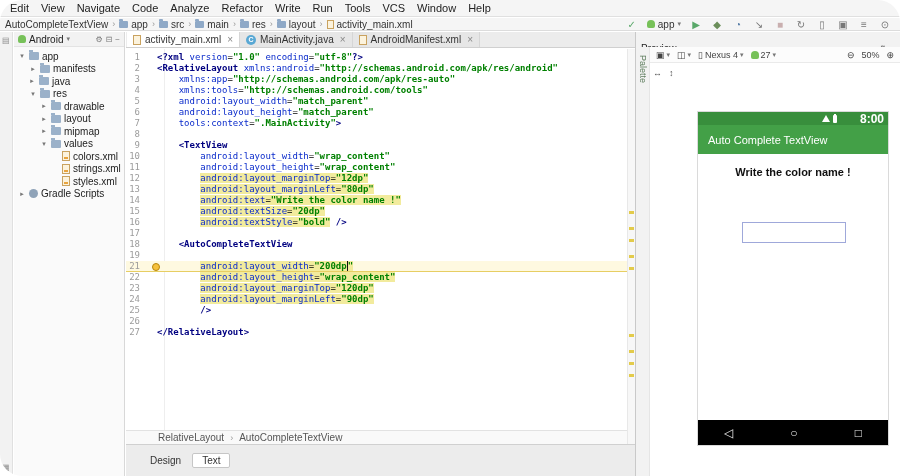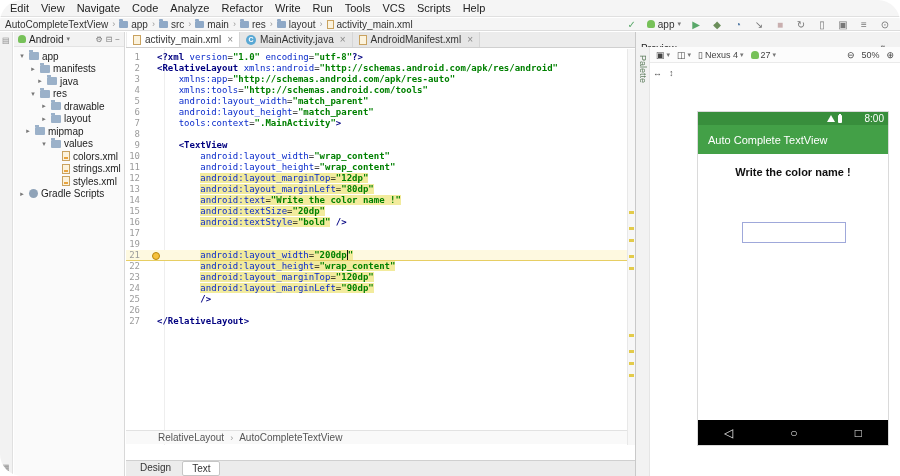--- a/index.html
+++ b/index.html
@@ -76,22 +76,22 @@
   .bulb { position:absolute; left:26px; top:2px; width:8px; height:8px; border-radius:50%;
           background:#F6C13C; border:1px solid #B8860B; }
 
   .editor-scrollbar { position:absolute; top:17px; right:0; width:8px; bottom:31px; background:#F7F7F7;
                       border-left:1px solid #E8E8E8; }
   .sb-mark { position:absolute; left:1px; right:1px; height:3px; background:#E3CB4B; }
 
   .editor-breadcrumb { position:absolute; left:0; right:8px; bottom:32px; height:14px; background:#F9F9F9;
                        border-top:1px solid #E2E2E2; display:flex; align-items:center; font-size:10px;
                        color:#555; padding-left:32px; gap:4px; }
-  .view-tabs { position:absolute; left:0; right:0; bottom:0; height:16px; background:#ECECEC;
-               border-top:1px solid #D0D0D0; display:flex; padding-left:5px; gap:2px; }
+  .view-tabs { position:absolute; left:0; right:0; bottom:0; height:32px; background:#ECECEC;
+               border-top:1px solid #D0D0D0; display:flex; align-items:center; padding-left:15px; gap:2px; }
   .vtab { font-size:10px; padding:1px 9px; color:#333; }
   .vtab.active { background:#FFFFFF; border:1px solid #C6C6C6; border-radius:2px; }
 
   
   .preview-pane { position:absolute; left:635px; top:32px; right:0; bottom:0; background:#FFFFFF;
                   border-left:1px solid #C9C9C9; }
   .preview-header { height:15px; background:#F2F2F2; border-bottom:1px solid #DEDEDE; display:flex;
                     align-items:center; font-size:10px; padding:16px 5px; color:#222; }
   .ph-right { margin-left:auto; display:flex; gap:4px; font-size:8px; color:#777; }
   .palette-strip { position:absolute; left:0; top:15px; bottom:0; width:14px; background:#F2F2F2;
@@ -105,21 +105,21 @@
   .canvas { position:absolute; left:14px; right:0; top:31px; bottom:0; background:#FFFFFF; }
   .size-actions { position:absolute; left:3px; top:5px; display:flex; gap:7px; font-size:9px; color:#555; }
 
   .device { position:absolute; left:48px; top:49px; width:190px; height:333px;
             box-shadow:0 0 0 1px #DADADA; background:#fff; }
   .statusbar { height:13px; display:flex; align-items:center; justify-content:flex-end; gap:3px; padding-right:4px; }
   .wifi { width:0; height:0; border-left:4px solid transparent; border-right:4px solid transparent;
           border-bottom:7px solid #fff; display:inline-block; }
   .battery { width:4px; height:8px; background:#fff; border-radius:1px; display:inline-block; position:relative; }
   .battery::before { content:""; position:absolute; top:-1px; left:1px; width:2px; height:1px; background:#fff; }
-  .status-time { color:#fff; font-size:10px; font-weight:normal;margin-left:20px; }
+  .status-time { color:#fff; font-size:12px; font-weight:bold;margin-left:20px; }
   .appbar { height:29px; color:#fff; font-size:11px; display:flex; align-items:center; padding-left:10px; }
   .device-body { position:absolute; top:42px; bottom:25px; left:0; right:0; background:#fff; }
   .body-title { margin-top:12px; text-align:center; font-weight:bold; font-size:11px; color:#111; }
   .ac-input { position:absolute; left:44px; top:68px; width:104px; height:21px; border:1px solid #9FA8DA; background:#fff; }
   .navbar { position:absolute; left:0; right:0; bottom:0; height:25px; display:flex; align-items:center;
             justify-content:space-between; padding:0 26px; color:#E8E8E8; font-size:12px; }
 </style>
 </head>
 <body>
 
@@ -129,21 +129,21 @@
       <div class="menu-item">Edit</div>
       <div class="menu-item">View</div>
       <div class="menu-item">Navigate</div>
       <div class="menu-item">Code</div>
       <div class="menu-item">Analyze</div>
       <div class="menu-item">Refactor</div>
       <div class="menu-item">Write</div>
       <div class="menu-item">Run</div>
       <div class="menu-item">Tools</div>
       <div class="menu-item">VCS</div>
-      <div class="menu-item">Scripts</div>
+      <div class="menu-item">Window</div>
       <div class="menu-item">Help</div>
     </div>
 
   <div class="toolbar">
     <div class="breadcrumb">
         <span class="crumb">
           <span>AutoCompleteTextView</span>
         </span>
         <span class="crumb-sep">›</span>
         <span class="crumb">
@@ -216,41 +216,41 @@
         <div class="tree-row" style="padding-left: 4px;">
           <span class="arrow">▾</span>
           <span class="t-folder"></span>
           <span class="tree-label">app</span>
         </div>
         <div class="tree-row" style="padding-left: 15px;">
           <span class="arrow">▸</span>
           <span class="t-folder"></span>
           <span class="tree-label">manifests</span>
         </div>
-        <div class="tree-row" style="padding-left: 22px;">
+        <div class="tree-row" style="padding-left: 14px;">
           <span class="arrow">▸</span>
           <span class="t-folder"></span>
           <span class="tree-label">java</span>
         </div>
         <div class="tree-row" style="padding-left: 15px;">
           <span class="arrow">▾</span>
           <span class="t-folder"></span>
           <span class="tree-label">res</span>
         </div>
         <div class="tree-row" style="padding-left: 26px;">
           <span class="arrow">▸</span>
           <span class="t-folder"></span>
           <span class="tree-label">drawable</span>
         </div>
         <div class="tree-row" style="padding-left: 26px;">
           <span class="arrow">▸</span>
           <span class="t-folder"></span>
           <span class="tree-label">layout</span>
         </div>
-        <div class="tree-row" style="padding-left: 10px;">
+        <div class="tree-row" style="padding-left: 26px;">
           <span class="arrow">▸</span>
           <span class="t-folder"></span>
           <span class="tree-label">mipmap</span>
         </div>
         <div class="tree-row" style="padding-left: 26px;">
           <span class="arrow">▾</span>
           <span class="t-folder"></span>
           <span class="tree-label">values</span>
         </div>
         <div class="tree-row" style="padding-left: 37px;">
@@ -306,20 +306,21 @@
         <div class="cl"><span class="ln">8</span><span class="ct"></span></div>
         <div class="cl"><span class="ln">9</span><span class="ct"><span class="sg-p">    </span><span class="sg-d">&lt;TextView</span></span></div>
         <div class="cl"><span class="ln">10</span><span class="ct"><span class="sg-p">        </span><span class="sg-a">android:layout_width</span><span class="sg-p">=</span><span class="sg-v">"wrap_content"</span></span></div>
         <div class="cl"><span class="ln">11</span><span class="ct"><span class="sg-p">        </span><span class="sg-a">android:layout_height</span><span class="sg-p">=</span><span class="sg-v">"wrap_content"</span></span></div>
         <div class="cl"><span class="ln">12</span><span class="ct"><span class="sg-p">        </span><span class="sg-a hl">android:layout_marginTop</span><span class="sg-p hl">=</span><span class="sg-v hl">"12dp"</span></span></div>
         <div class="cl"><span class="ln">13</span><span class="ct"><span class="sg-p">        </span><span class="sg-a hl">android:layout_marginLeft</span><span class="sg-p hl">=</span><span class="sg-v hl">"80dp"</span></span></div>
         <div class="cl"><span class="ln">14</span><span class="ct"><span class="sg-p">        </span><span class="sg-a hl">android:text</span><span class="sg-p hl">=</span><span class="sg-v hl">"Write the color name !"</span></span></div>
         <div class="cl"><span class="ln">15</span><span class="ct"><span class="sg-p">        </span><span class="sg-a hl">android:textSize</span><span class="sg-p hl">=</span><span class="sg-v hl">"20dp"</span></span></div>
         <div class="cl"><span class="ln">16</span><span class="ct"><span class="sg-p">        </span><span class="sg-a hl">android:textStyle</span><span class="sg-p hl">=</span><span class="sg-v hl">"bold"</span><span class="sg-d"> /&gt;</span></span></div>
         <div class="cl"><span class="ln">17</span><span class="ct"></span></div>
+        <div class="cl"><span class="ln">18</span><span class="ct"><span class="sg-p">    </span><span class="sg-d">&lt;AutoCompleteTextView</span></span></div>
         <div class="cl"><span class="ln">19</span><span class="ct"></span></div>
         <div class="cl caret-row"><span class="ln">21</span><span class="bulb"></span><span class="ct"><span class="sg-p">        </span><span class="sg-a hl">android:layout_width</span><span class="sg-p hl">=</span><span class="sg-v hl">"200dp</span><span class="sg-c"></span><span class="sg-v hl">"</span></span></div>
         <div class="cl"><span class="ln">22</span><span class="ct"><span class="sg-p">        </span><span class="sg-a hl">android:layout_height</span><span class="sg-p hl">=</span><span class="sg-v hl">"wrap_content"</span></span></div>
         <div class="cl"><span class="ln">23</span><span class="ct"><span class="sg-p">        </span><span class="sg-a hl">android:layout_marginTop</span><span class="sg-p hl">=</span><span class="sg-v hl">"120dp"</span></span></div>
         <div class="cl"><span class="ln">24</span><span class="ct"><span class="sg-p">        </span><span class="sg-a hl">android:layout_marginLeft</span><span class="sg-p hl">=</span><span class="sg-v hl">"90dp"</span></span></div>
         <div class="cl"><span class="ln">25</span><span class="ct"><span class="sg-p">        </span><span class="sg-d">/&gt;</span></span></div>
         <div class="cl"><span class="ln">26</span><span class="ct"></span></div>
         <div class="cl"><span class="ln">27</span><span class="ct"><span class="sg-d">&lt;/RelativeLayout&gt;</span></span></div>
       </div>
     <div class="editor-scrollbar">

